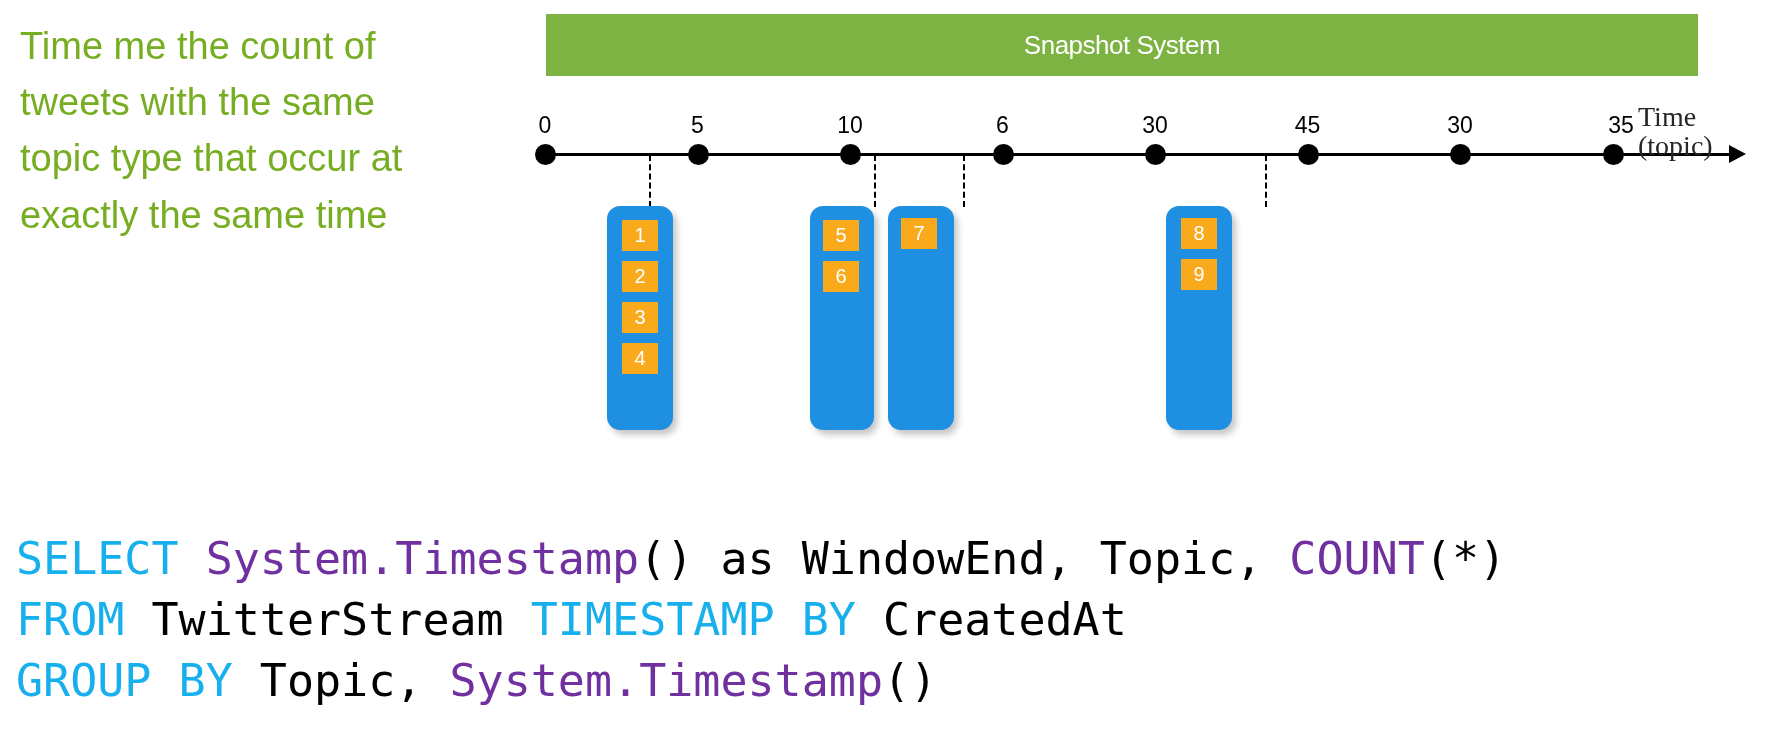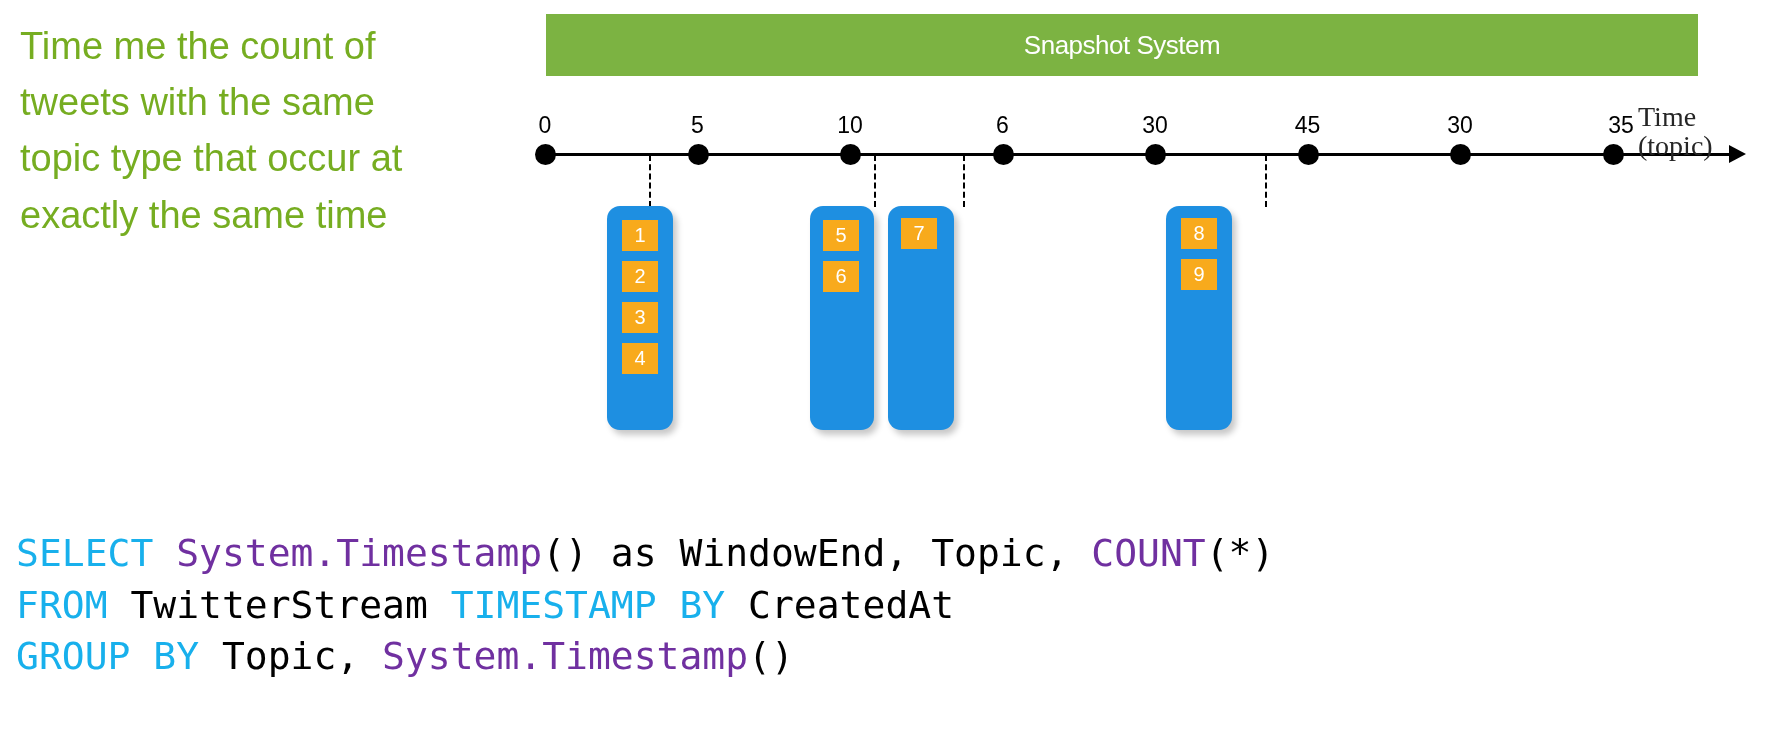--- a/index.html
+++ b/index.html
@@ -129,21 +129,21 @@
     justify-content: center;
     font-family: "Liberation Sans", sans-serif;
   }
 
   
   #sql-block {
     position: absolute;
     left: 16px;
     top: 528px;
     font-family: "DejaVu Sans Mono", monospace;
-    font-size: 38px;
+    font-size: 45px;
     line-height: 1.36;
     color: #000000;
     white-space: pre;
   }
   .kw   { color: #18b0ec; }
   .fn   { color: #7030a0; }
   .pln  { color: #000000; }
 </style>
 </head>
 <body>

